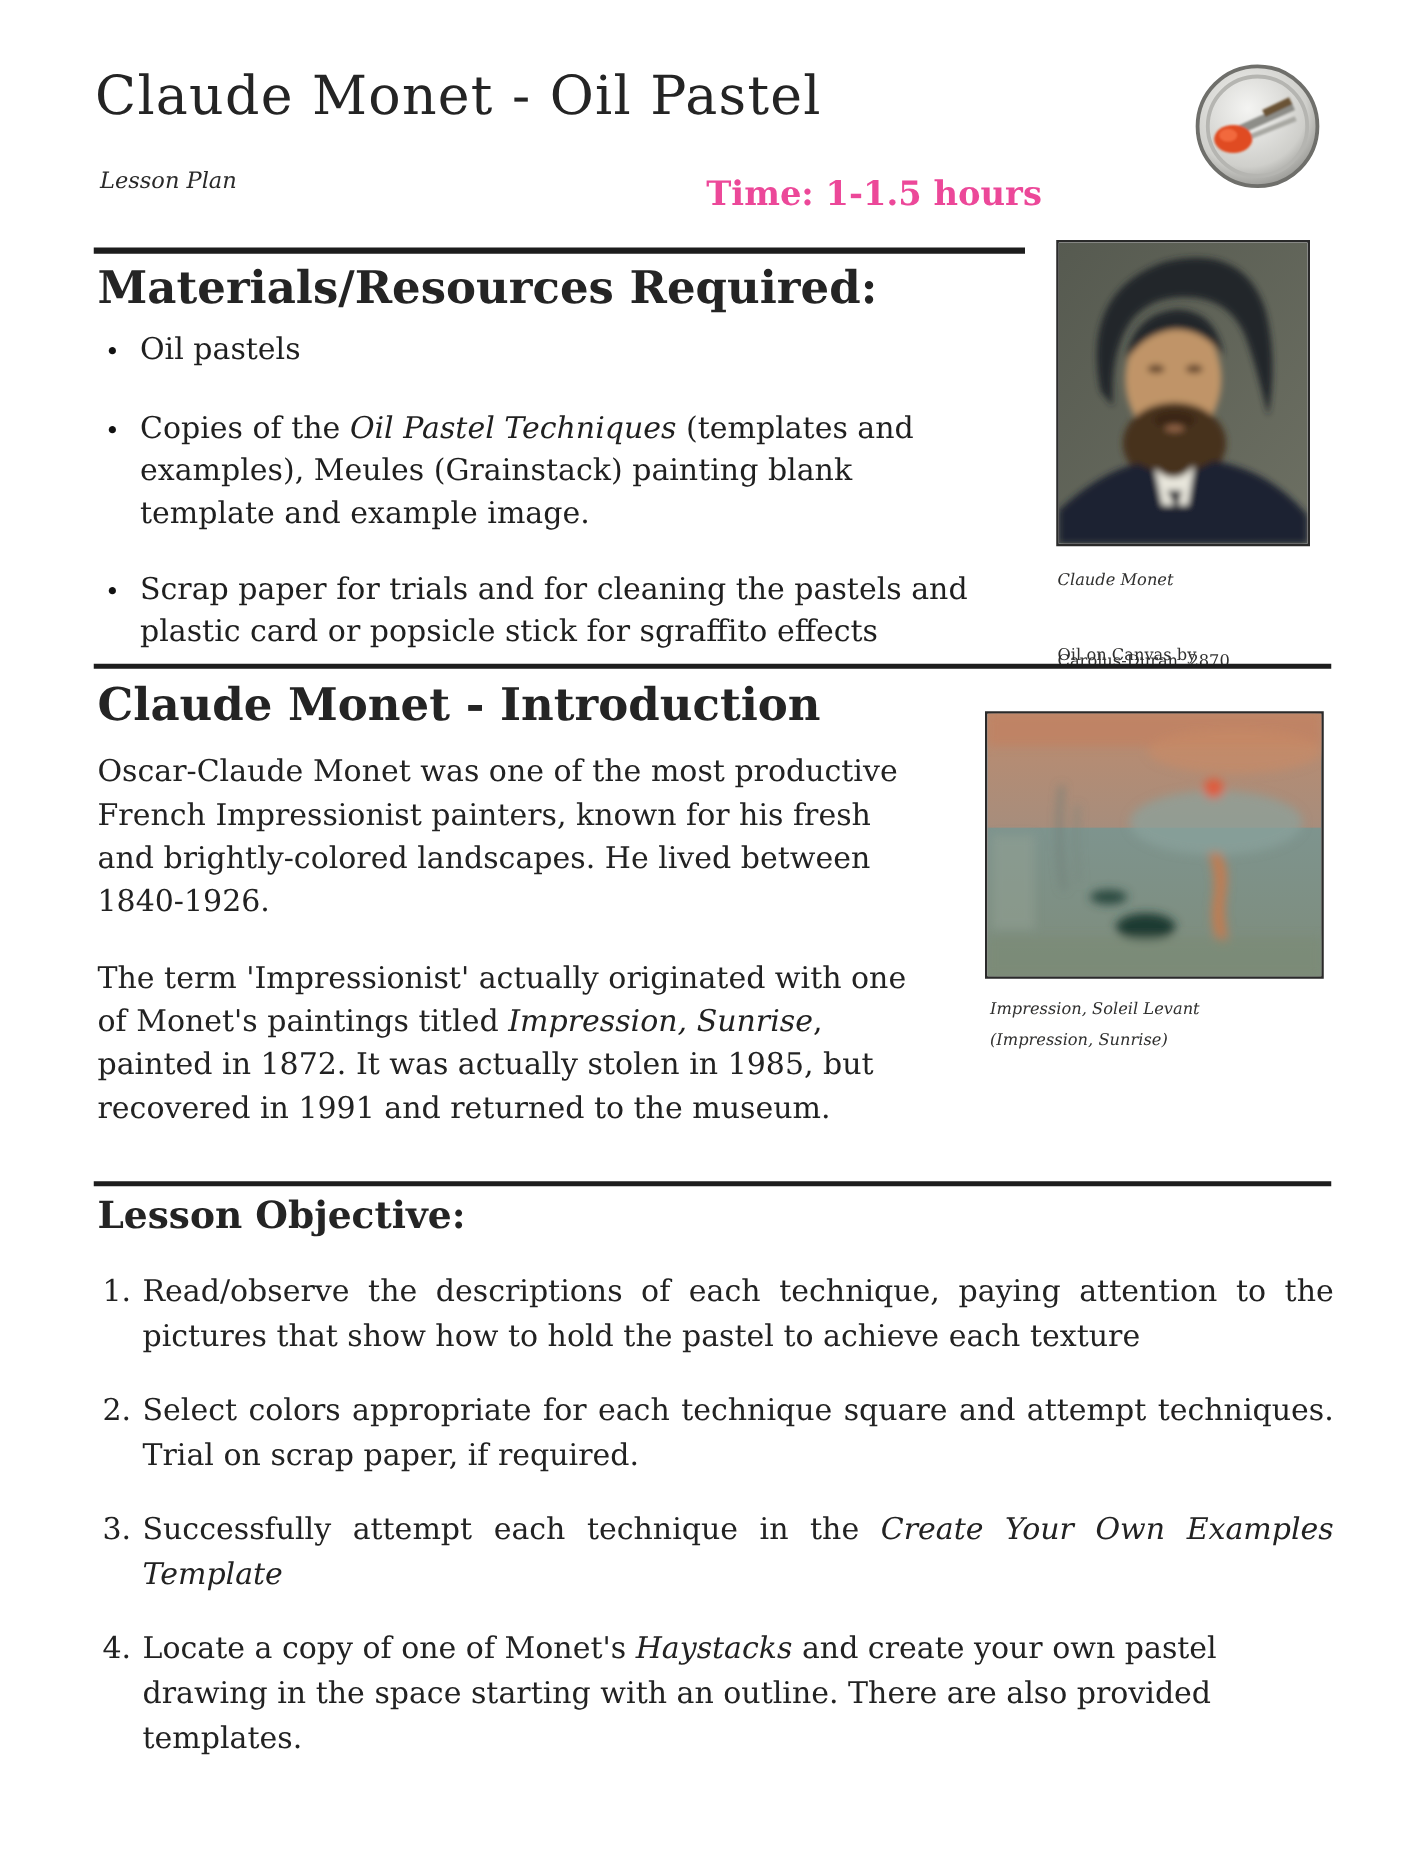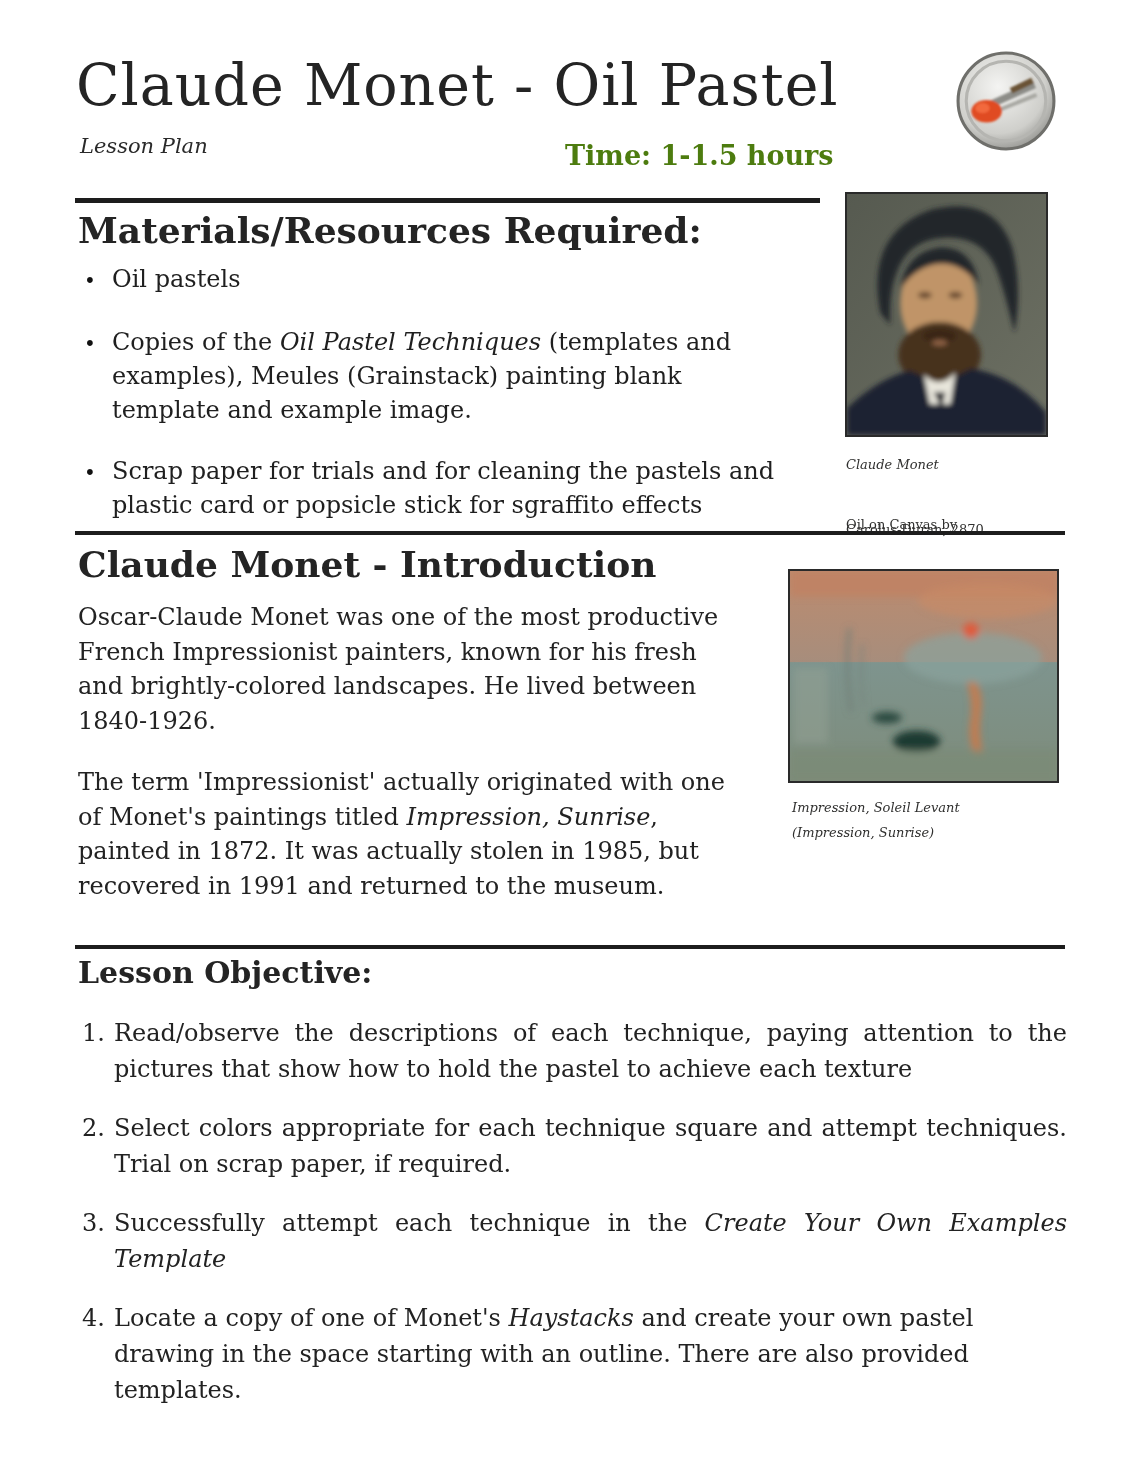--- a/index.html
+++ b/index.html
@@ -6,30 +6,30 @@
   .page{
     position:relative;
     width:1140px;height:1481px;
     background:#ffffff;
     font-family:"DejaVu Serif","Liberation Serif",serif;
     color:#1f1f1f;
     overflow:hidden;
   }
   .title{
     position:absolute;left:76px;top:52px;
-    font-size:57px;letter-spacing:1px;color:#242424;
+    font-size:43px;letter-spacing:1px;color:#242424;
     white-space:nowrap;
   }
   .subtitle{
     position:absolute;left:80px;top:134px;
-    font-size:21px;font-style:italic;color:#2a2a2a;
+    font-size:18px;font-style:italic;color:#2a2a2a;
   }
   .time-label{
     position:absolute;left:565px;top:140px;
-    font-size:27px;font-weight:bold;color:#4d7c0f;
+    font-size:27px;font-weight:bold;color:#ec4899;
   }
   .logo{
     position:absolute;left:955px;top:50px;width:102px;height:104px;
   }
   .divider{position:absolute;height:5px;background:#1d1d1d;}
   .divider-1{left:75px;top:198px;width:745px;}
   .divider-2{left:75px;top:531px;width:990px;height:4px;}
   .divider-3{left:75px;top:945px;width:990px;height:4px;}
   .section-heading{
     position:absolute;left:78px;

